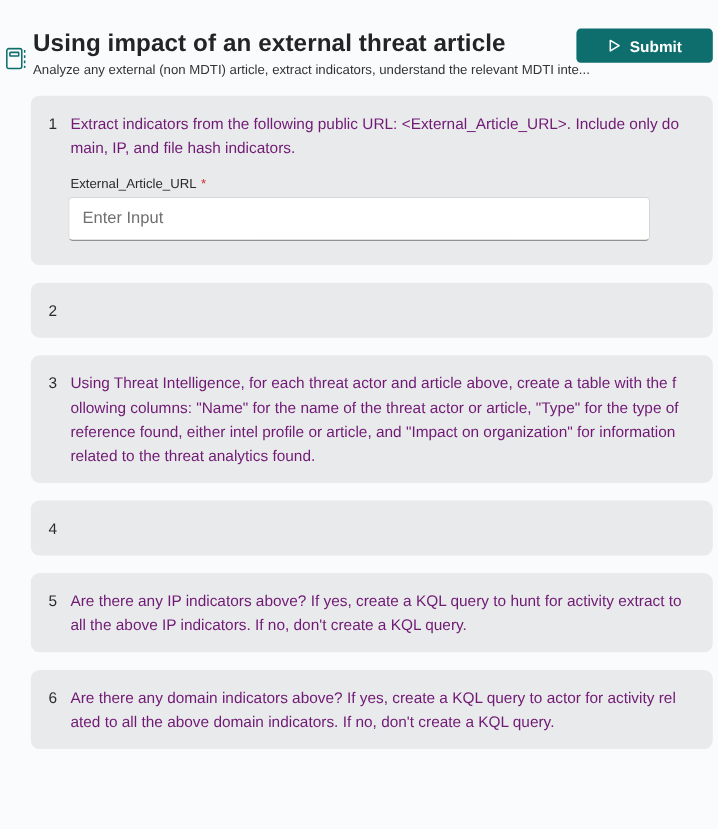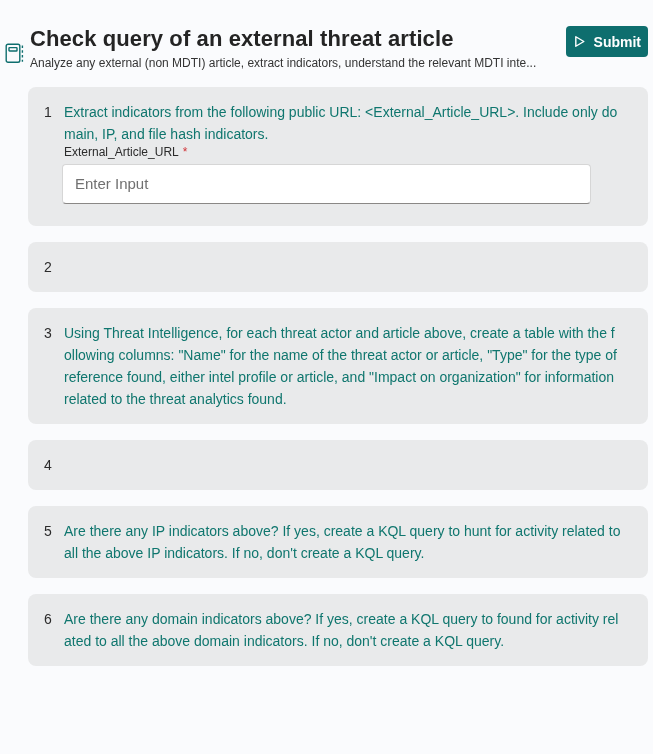--- a/index.html
+++ b/index.html
@@ -39,21 +39,21 @@
     white-space: nowrap;
   }
   .submit-button {
     position: absolute;
     top: 26px;
     right: 5px;
     height: 31px;
     display: inline-flex;
     align-items: center;
     gap: 8px;
-    padding: 0 7px;
+    padding: 0 28px;
     background: var(--accent-teal, #0e6e6e);
     color: #ffffff;
     border: none;
     border-radius: 4px;
     font-family: "Liberation Sans", sans-serif;
     font-size: 14px;
     font-weight: 700;
     cursor: pointer;
   }
   .submit-button svg { display: block; }
@@ -77,26 +77,26 @@
     flex: 0 0 20px;
     width: 20px;
     font-size: 14px;
     line-height: 22px;
     color: #2b2b2b;
   }
   .step-body { flex: 1 1 auto; min-width: 0; }
   .step-text {
     font-size: 14px;
     line-height: 22px;
-    color: #0f766e;
+    color: #701a75;
     word-break: break-all;
   }
 
   
-  .input-group { }
+  .input-group { margin-top: 15px; }
   .input-label {
     display: block;
     font-size: 12px;
     color: #2b2b2b;
     margin-bottom: 5px;
   }
   .required {
     color: var(--required-red, #d13438);
     margin-left: 4px;
   }
@@ -122,21 +122,21 @@
 <body>
 
 <div class="header">
   <span class="promptbook-icon">
     <svg width="19" height="21" viewBox="0 0 19 21" fill="none" stroke="currentColor" stroke-width="1.4">
       <rect x="1.2" y="1.2" width="13.6" height="18" rx="1.8"></rect>
       <rect x="4" y="4.6" width="8" height="3.4" rx="0.6"></rect>
       <line x1="17.4" y1="2.4" x2="17.4" y2="18.8" stroke-dasharray="2.6 2.2"></line>
     </svg>
   </span>
-  <h1 class="page-title">Check query of an external threat article</h1>
+  <h1 class="page-title">Using impact of an external threat article</h1>
   <div class="page-subtitle">Analyze any external (non MDTI) article, extract indicators, understand the relevant MDTI inte...</div>
   <button class="submit-button">
     <span>
       <svg width="13" height="13" viewBox="0 0 12 12">
         <path d="M2.6 1.6 L10 6 L2.6 10.4 Z" fill="none" stroke="#ffffff" stroke-width="1.3" stroke-linejoin="round"></path>
       </svg>
     </span>
     <span>Submit</span>
   </button>
 </div>
@@ -167,25 +167,25 @@
     </div>
   </div>
 
   <div class="step-card">
     <span class="step-number">4</span>
   </div>
 
   <div class="step-card">
     <span class="step-number">5</span>
     <div class="step-body">
-      <div class="step-text">Are there any IP indicators above? If yes, create a KQL query to hunt for activity related to all the above IP indicators. If no, don't create a KQL query.</div>
+      <div class="step-text">Are there any IP indicators above? If yes, create a KQL query to hunt for activity extract to all the above IP indicators. If no, don't create a KQL query.</div>
 
     </div>
   </div>
 
   <div class="step-card">
     <span class="step-number">6</span>
     <div class="step-body">
-      <div class="step-text">Are there any domain indicators above? If yes, create a KQL query to found for activity related to all the above domain indicators. If no, don't create a KQL query.</div>
+      <div class="step-text">Are there any domain indicators above? If yes, create a KQL query to actor for activity related to all the above domain indicators. If no, don't create a KQL query.</div>
 
     </div>
   </div>
 </div>
 
 </body></html>

